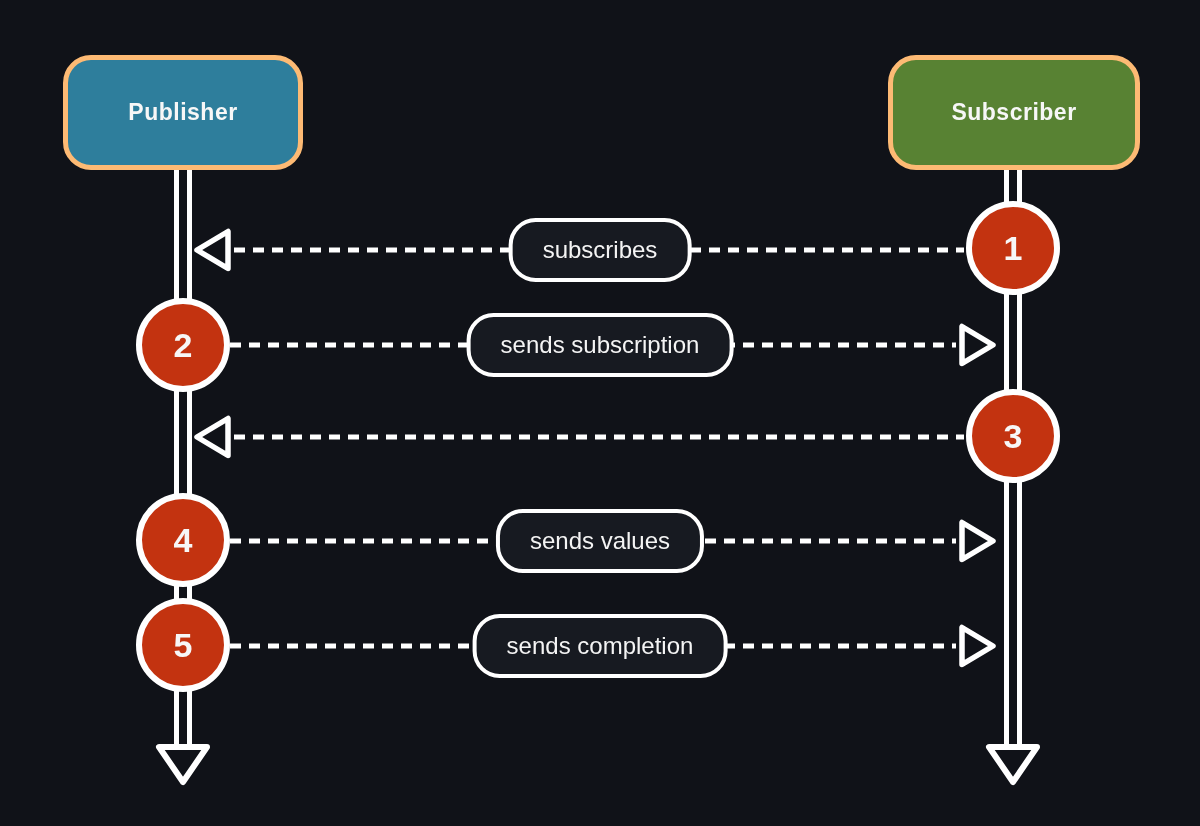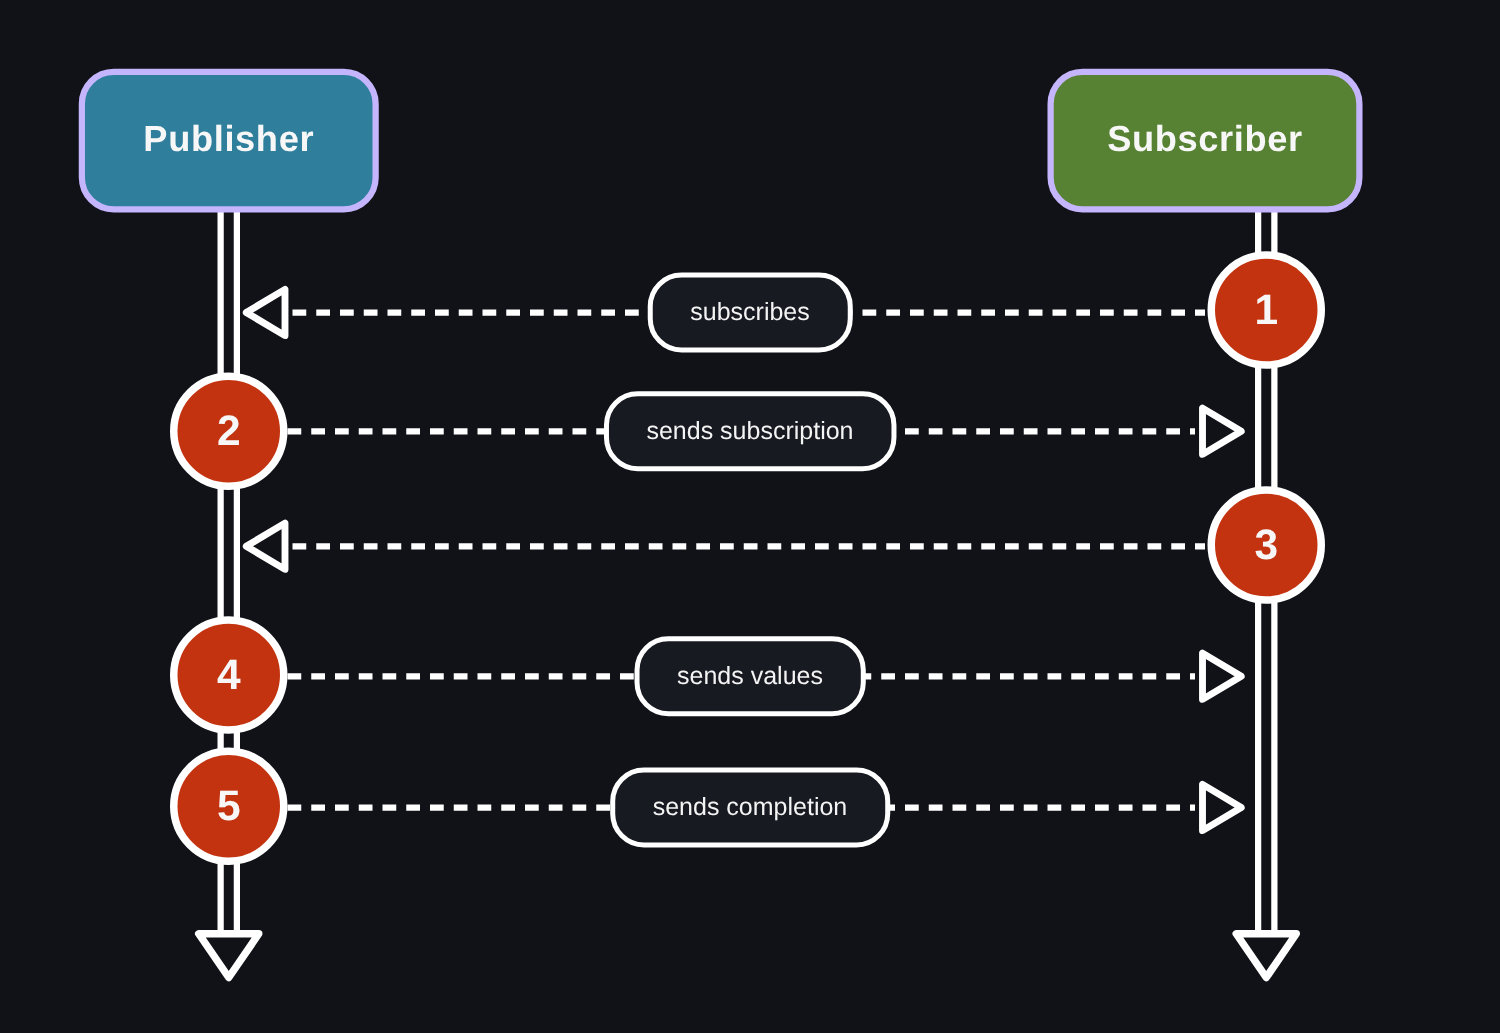--- a/index.html
+++ b/index.html
@@ -32,33 +32,33 @@
     z-index: 0;
   }
   .lifeline.pub { left: 174px; }
   .lifeline.sub { left: 1004px; }
 
   .actor {
     position: absolute;
     top: 55px;
     height: 115px;
     box-sizing: border-box;
-    border: 5px solid #c4b5fd;
+    border: 5px solid #fdba74;
     border-radius: 28px;
     display: flex;
     align-items: center;
     justify-content: center;
     color: #f7f7f7;
-    font-size: 29px;
+    font-size: 23px;
     font-weight: bold;
     letter-spacing: 0.5px;
     z-index: 3;
   }
   .actor.pub { left: 63px;  width: 240px; background: #2e7e9c; }
-  .actor.sub { left: 838px; width: 252px; background: #588233; }
+  .actor.sub { left: 888px; width: 252px; background: #588233; }
 
   .step-circle {
     position: absolute;
     width: 94px;
     height: 94px;
     box-sizing: border-box;
     border: 6px solid #ffffff;
     border-radius: 50%;
     background: #c33310;
     display: flex;
@@ -83,21 +83,21 @@
     box-sizing: border-box;
     padding: 0 30px;
     border: 4px solid #ffffff;
     border-radius: 27px;
     background: #171a21;
     display: flex;
     align-items: center;
     justify-content: center;
     white-space: nowrap;
     color: #f4f4f4;
-    font-size: 20px;
+    font-size: 24px;
     font-weight: 500;
     z-index: 3;
   }
   .p1 { top: 250px; }
   .p2 { top: 345px; }
   .p3 { top: 437px; }
   .p4 { top: 541px; }
   .p5 { top: 646px; }
 </style>
 </head>

